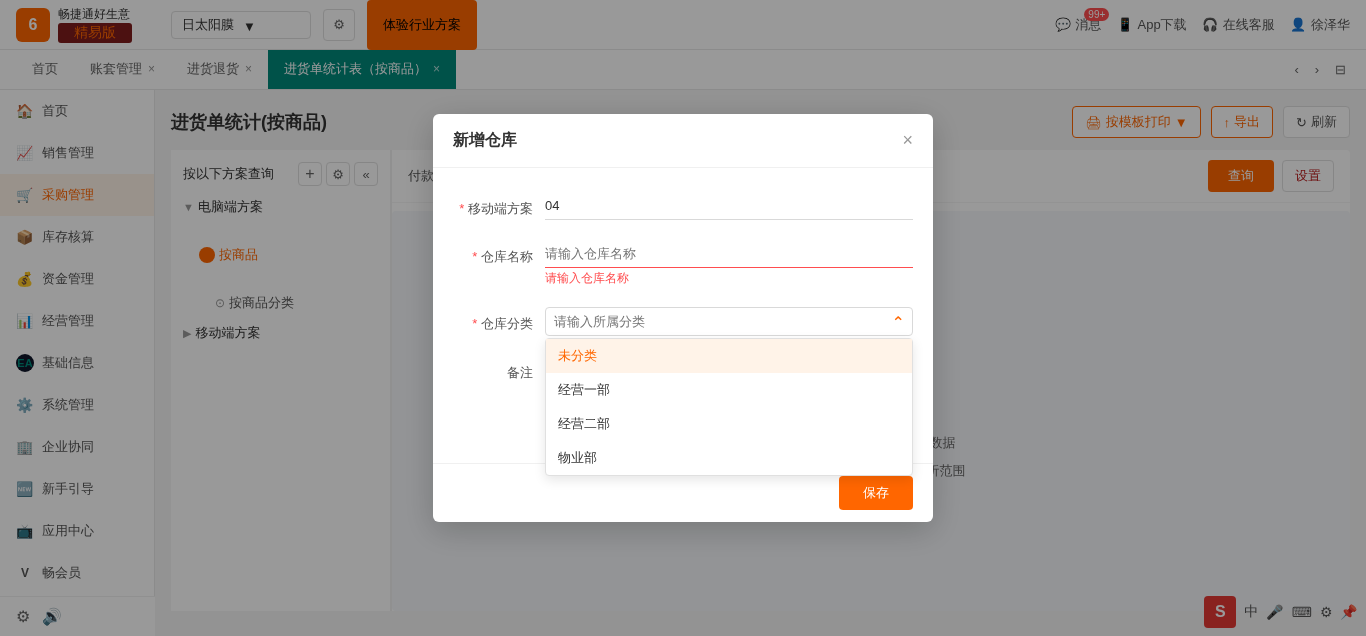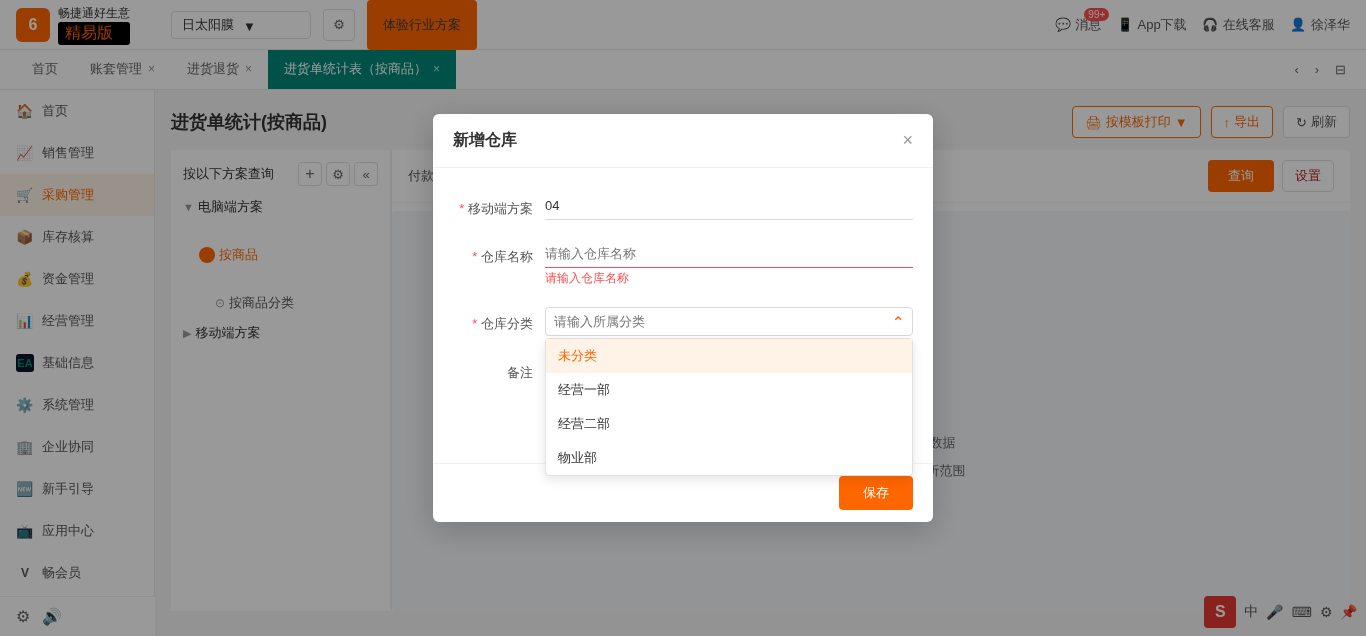--- a/index.html
+++ b/index.html
@@ -24,42 +24,42 @@
       flex-shrink: 0;
     }
     .logo-icon {
       width: 34px;
       height: 34px;
       background: #ff6600;
       border-radius: 6px;
       display: flex; align-items: center; justify-content: center;
       color: white; font-weight: bold; font-size: 16px;
     }
-    .logo-badge { font-size: 16px; color: #ff6600; background: #000000; padding: 1px 7px; border-radius: 3px; }
+    .logo-badge { font-size: 14px; color: #ff6600; background: #7f1d1d; padding: 1px 16px; border-radius: 3px; }
     .top-nav-center {
       flex: 1;
       display: flex;
       align-items: center;
       gap: 12px;
     }
     .store-selector {
       display: flex; align-items: flex-end; gap: 4px;
       border: 1px solid #e0e0e0; border-radius: 4px;
       padding: 4px 10px; cursor: pointer; background: #fff;
       min-width: 140px;
     }
     .store-selector span { flex: 1; font-size: 13px; color: #333; }
     .dropdown-arrow { color: #999; font-size: 10px; }
     .settings-btn {
       width: 32px; height: 32px; border: 1px solid #e0e0e0; border-radius: 4px;
       display: flex; align-items: center; justify-content: center; cursor: pointer;
       background: #fff; color: #666;
     }
     .trial-btn {
-      background: #ff6600; color: #404040; border: none; border-radius: 4px;
+      background: #ff6600; color: #000000; border: none; border-radius: 4px;
       padding: 16px 16px; cursor: pointer; font-size: 13px;
     }
     .top-nav-right {
       display: flex; align-items: center; gap: 16px;
     }
     .nav-icon-item {
       display: flex; align-items: center; gap: 4px; cursor: pointer; color: #555; font-size: 13px;
       position: relative;
     }
     .badge {
@@ -301,21 +301,21 @@
     </div>
     <div class="sidebar-item">
       <div class="sidebar-icon">💰</div>
       <span>资金管理</span>
     </div>
     <div class="sidebar-item">
       <div class="sidebar-icon">📊</div>
       <span>经营管理</span>
     </div>
     <div class="sidebar-item">
-      <div class="sidebar-icon" style="font-size:11px;font-weight:bold;color:#00897b;background:#0f172a;border-radius:3px;padding:1px 3px;">EA</div>
+      <div class="sidebar-icon" style="font-size:11px;font-weight:bold;color:#00897b;background:#0f172a;border-radius:9px;padding:1px 3px;">EA</div>
       <span>基础信息</span>
     </div>
     <div class="sidebar-item">
       <div class="sidebar-icon">⚙️</div>
       <span>系统管理</span>
     </div>
     <div class="sidebar-item">
       <div class="sidebar-icon">🏢</div>
       <span>企业协同</span>
     </div>

